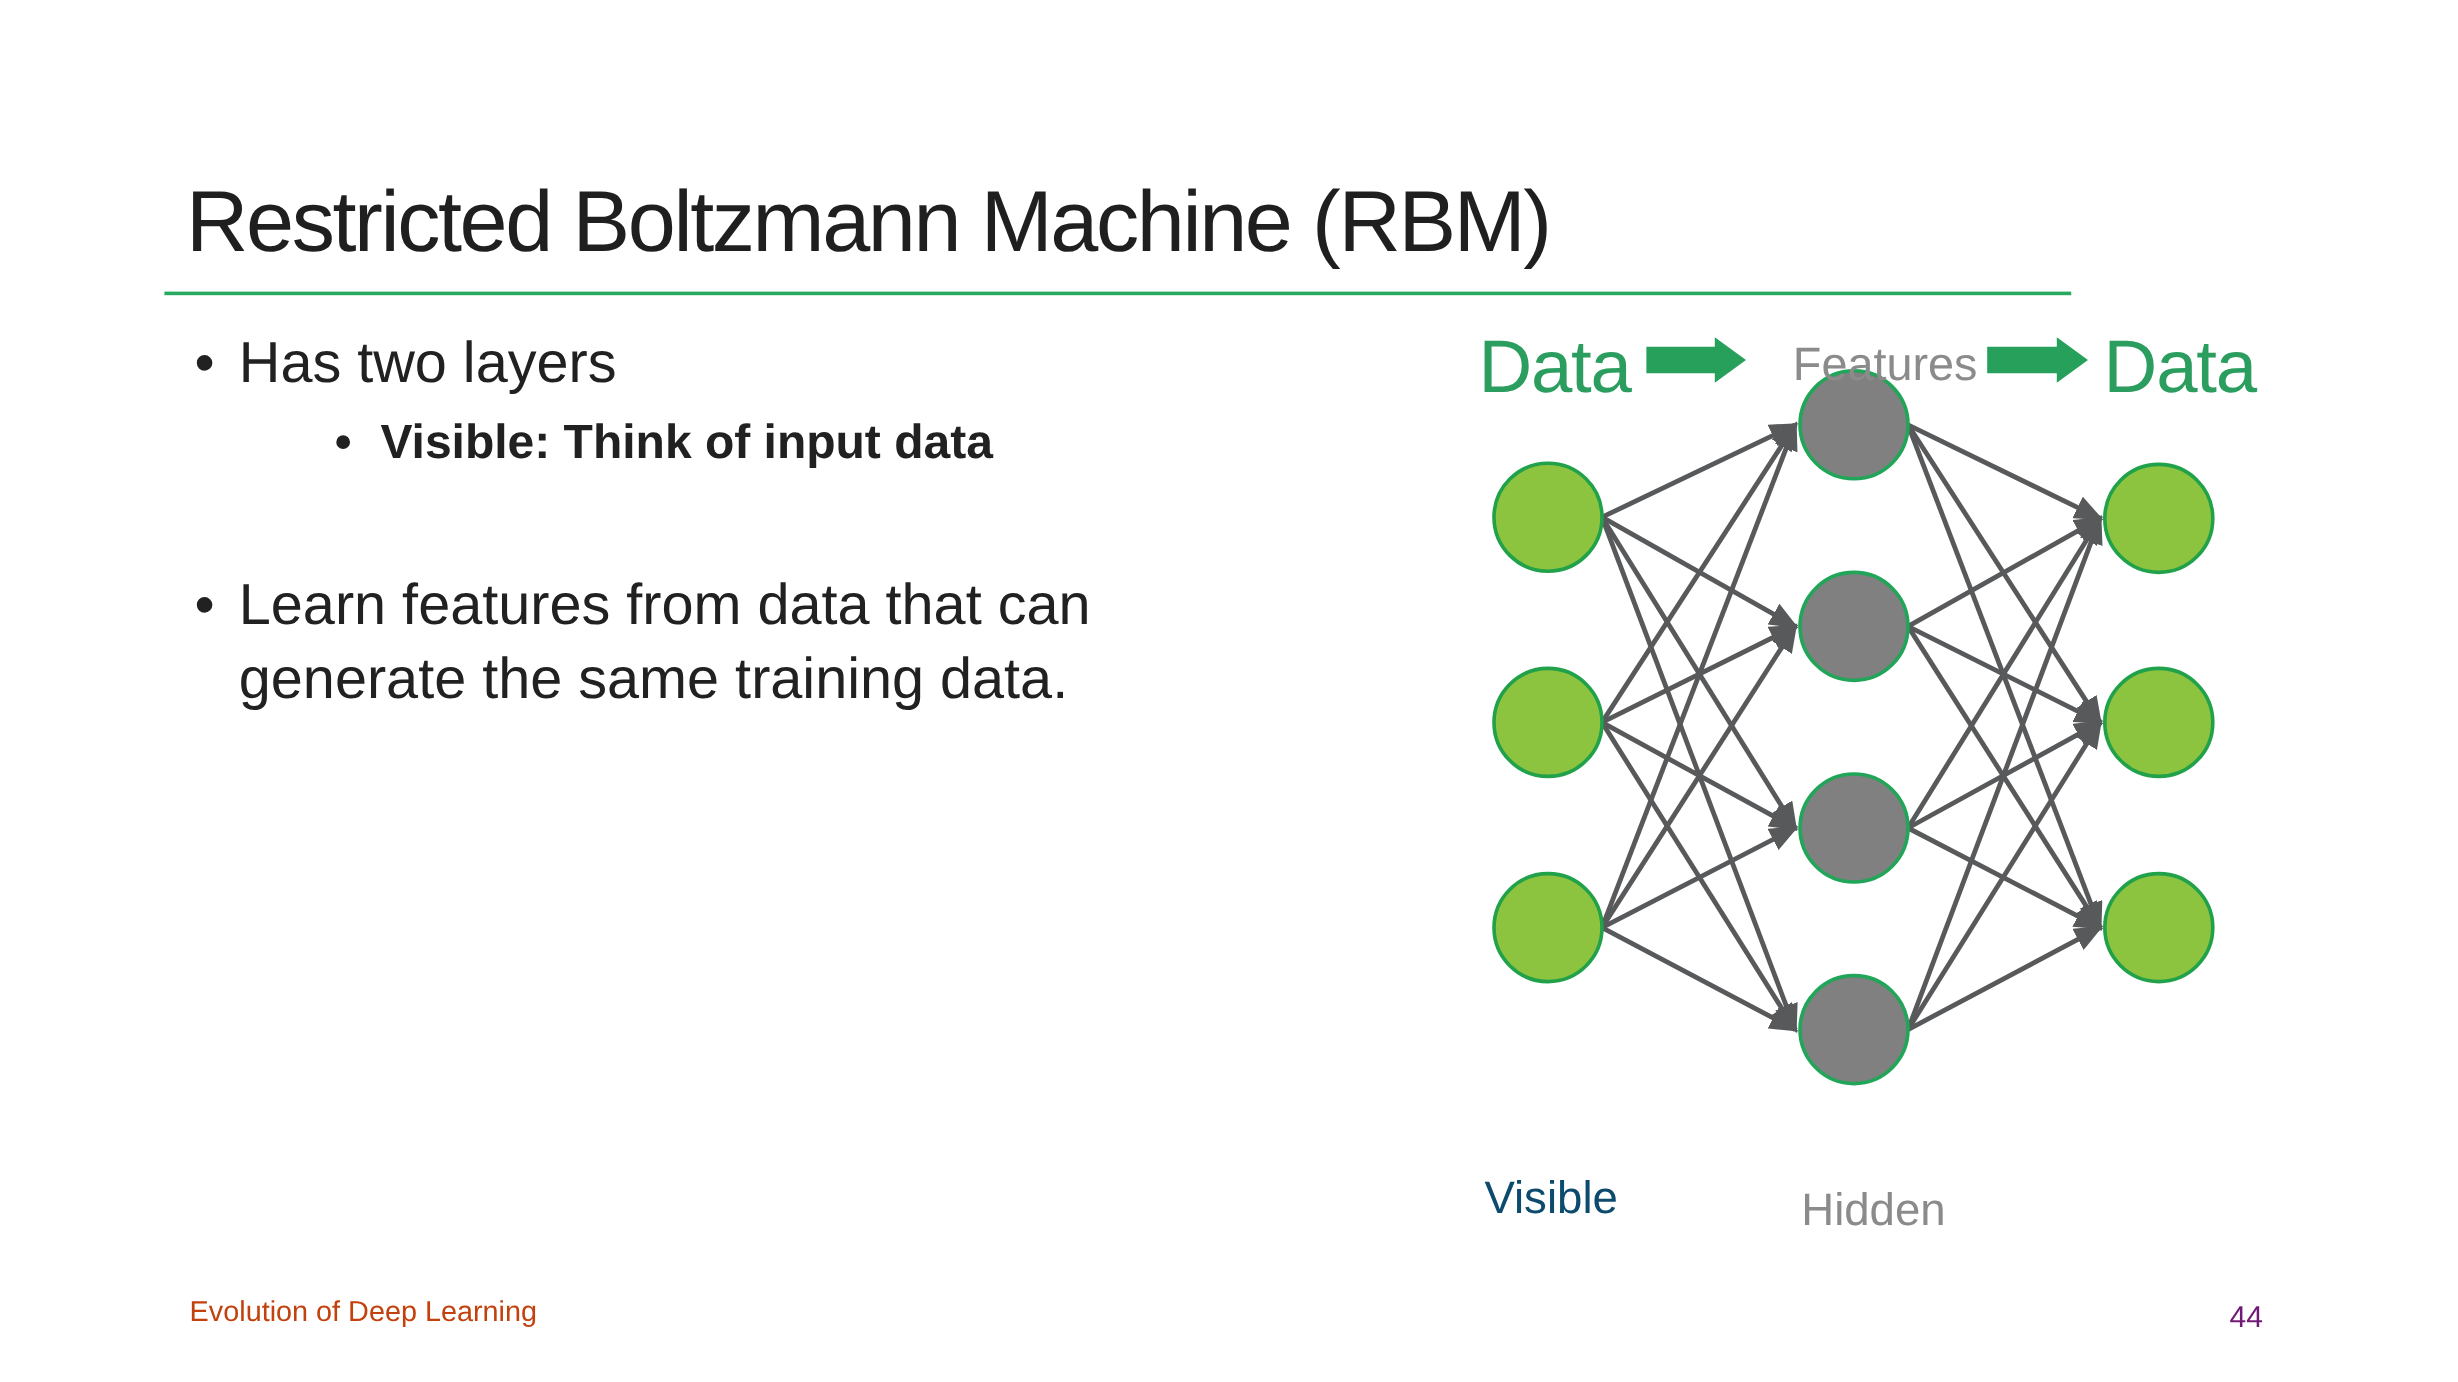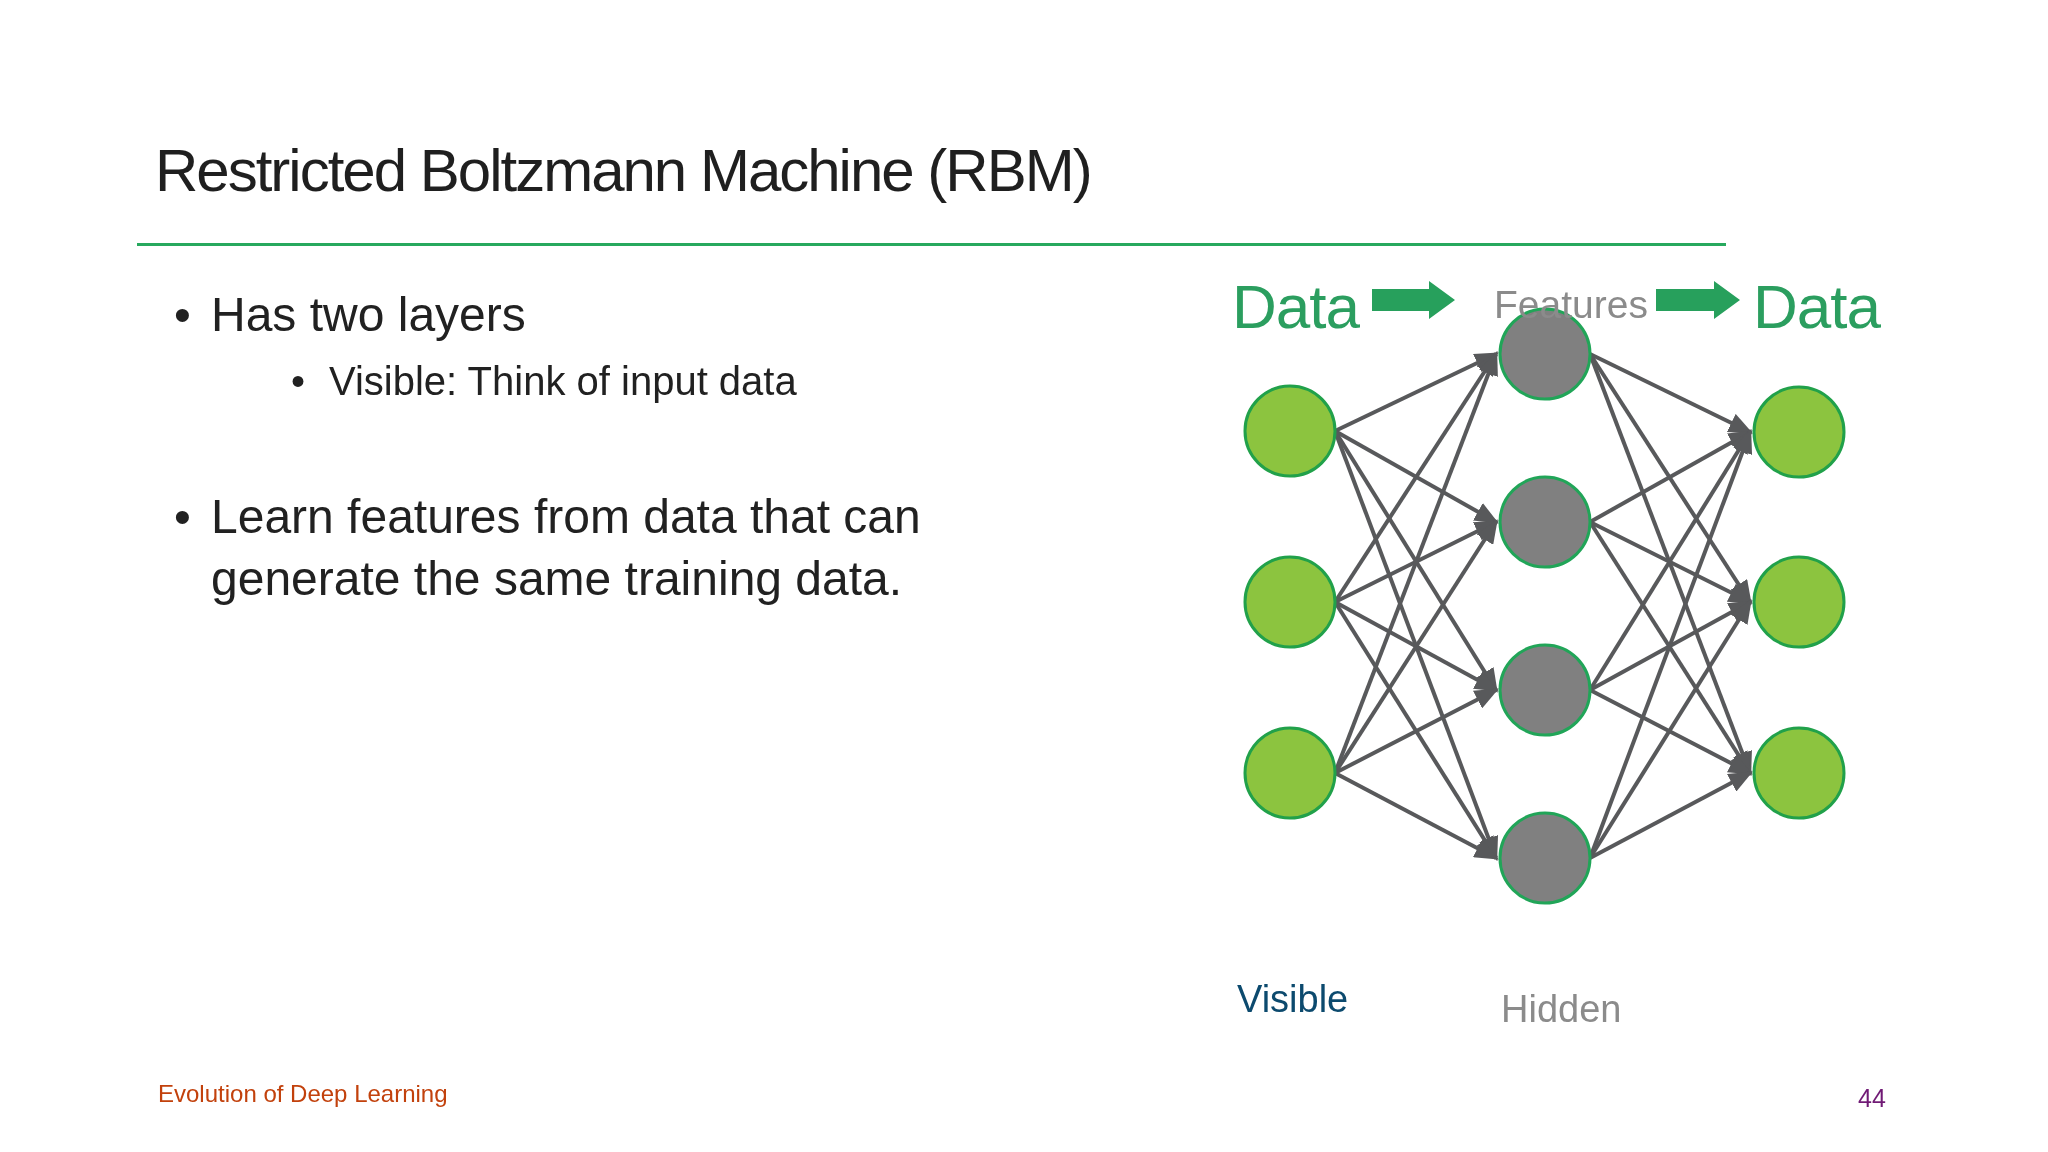--- a/index.html
+++ b/index.html
@@ -8,39 +8,39 @@
     background:#ffffff;
     font-family:"Liberation Sans", sans-serif;
     position:relative;
     overflow:hidden;
   }
   .abs { position:absolute; }
 
   
   .slide-title {
     left:155px; top:96px;
-    font-size:60px; font-weight:300; letter-spacing:-2px;
+    font-size:72px; font-weight:300; letter-spacing:-2px;
     color:#1f1f1f; white-space:nowrap;
   }
   .title-rule {
     left:137px; top:243px; width:1589px; height:3px;
     background:#27a95e;
   }
 
   
   .bullets { left:160px; top:272px; width:820px; color:#212121; }
-  .bullets ul { list-style:none; margin:12px; padding:0; }
+  .bullets ul { list-style:none; margin:0; padding:0; }
   li.b1 {
     font-size:48px; line-height:62px; font-weight:300;
     position:relative; padding-left:39px; width:760px;
   }
   li.b1::before { content:"\2022"; position:absolute; left:2px; }
   ul.sub { margin:6px 0 0 80px; }
   li.b2 {
-    font-size:40px; line-height:58px; font-weight:400;
+    font-size:40px; line-height:58px; font-weight:700;
     position:relative; padding-left:38px;
   }
   li.b2::before { content:"\2022"; position:absolute; left:0; }
   li.b1.second { margin-top:76px; }
 
   
   .lbl { white-space:nowrap; z-index:2; }
   .lbl-data-left  { left:1232px; top:271px; font-size:62px; font-weight:300; letter-spacing:-1px; color:#2b9e5f; }
   .lbl-features   { left:1494px; top:283px; font-size:39px; font-weight:300; color:#8b8b8b; }
   .lbl-data-right { left:1753px; top:271px; font-size:62px; font-weight:300; letter-spacing:-1px; color:#2b9e5f; }

